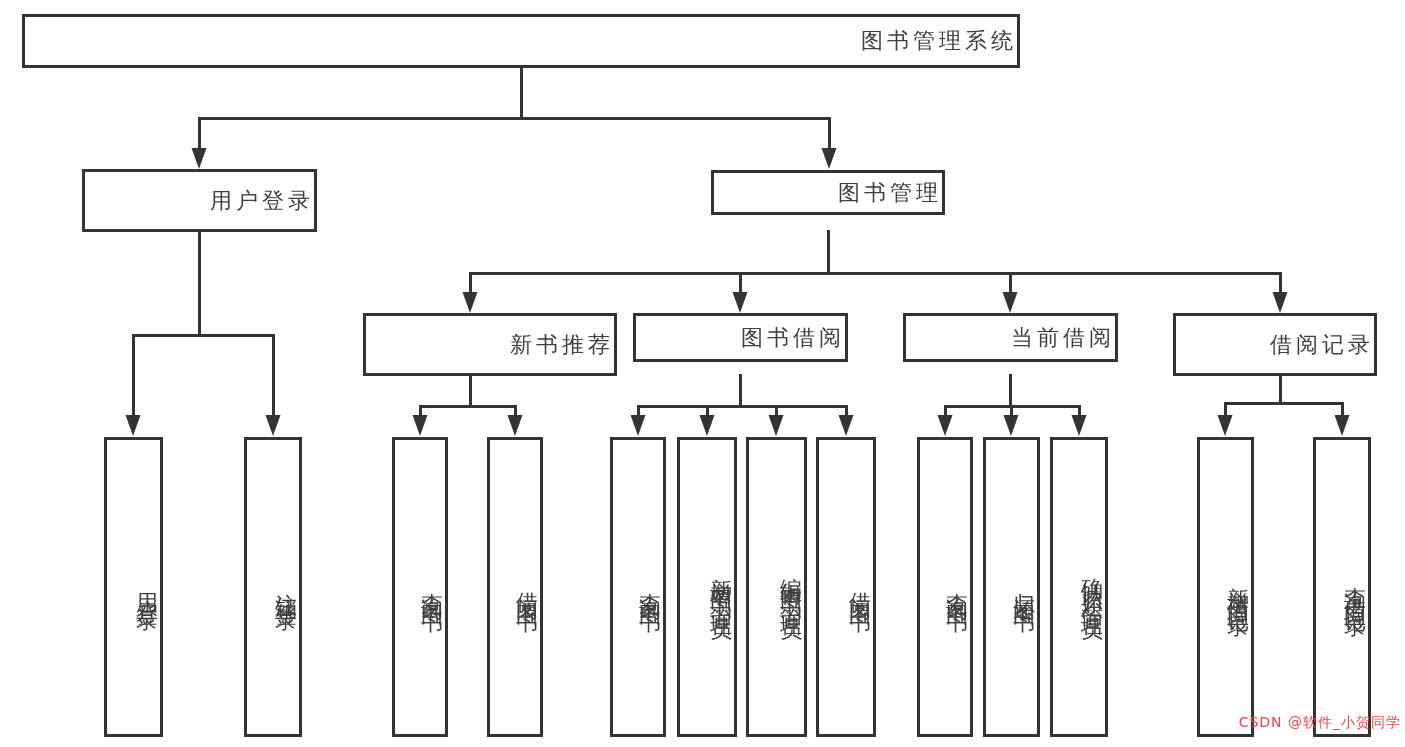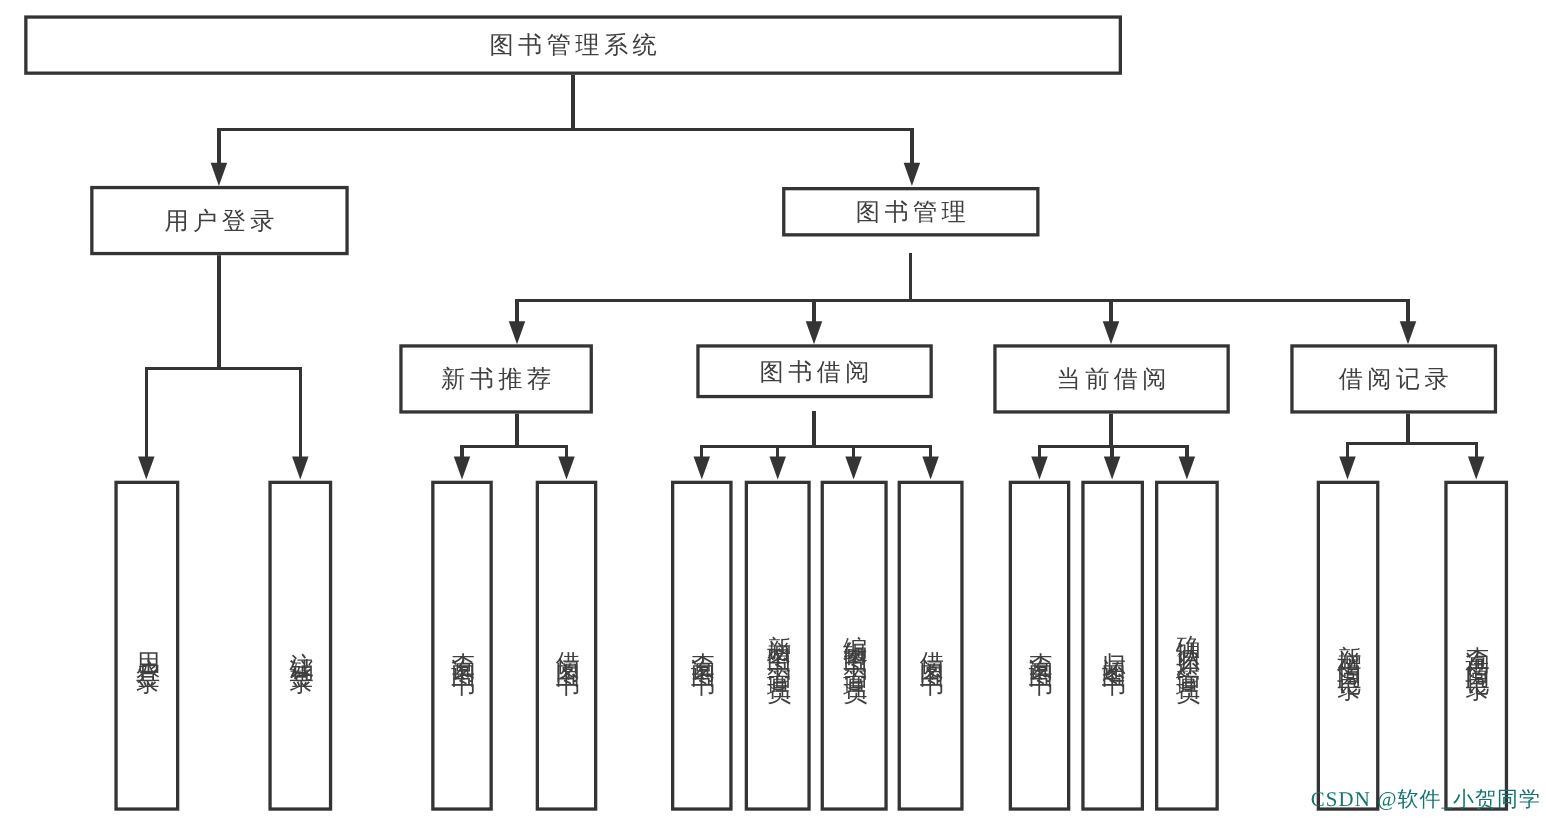--- a/index.html
+++ b/index.html
@@ -14,21 +14,21 @@
     position:absolute;left:0;top:0;width:1405px;height:747px;
     pointer-events:none;
   }
   .box{
     position:absolute;
     box-sizing:border-box;
     background:#ffffff;
     border:3px solid #343434;
     display:flex;
     align-items:center;
-    justify-content:center;
+    justify-content:flex-end;
     z-index:2;
   }
   .lbl{
     font-size:22px;
     letter-spacing:4px;
     color:#3f3f3f;
     white-space:nowrap;
     text-indent:4px;
   }
   .vlbl{
@@ -37,26 +37,25 @@
     font-size:22px;
     letter-spacing:6px;
     line-height:1.2;
     color:#3f3f3f;
     white-space:nowrap;
   }
   .watermark{
     position:absolute;
     right:4px;
     top:714px;
-    font-size:19px;
+    font-size:14px;
     letter-spacing:1px;
-    color:#0f766e;
+    color:#ef4444;
     z-index:5;
     white-space:nowrap;
-    font-family:Liberation Serif, serif;
   }
 </style>
 </head>
 <body>
 
 <div id="stage">
 
   <svg id="connectors" viewBox="0 0 1405 747" xmlns="http://www.w3.org/2000/svg">
       <line x1="521" y1="66" x2="521" y2="118" stroke="#343434" stroke-width="3" shape-rendering="crispEdges"></line>
       <line x1="197.5" y1="118" x2="830.5" y2="118" stroke="#343434" stroke-width="3" shape-rendering="crispEdges"></line>
@@ -116,30 +115,30 @@
     <span class="lbl">图书管理系统</span>
   </div>
 
   <div class="box" style="left:82px;top:169px;width:235px;height:63px">
     <span class="lbl">用户登录</span>
   </div>
   <div class="box" style="left:711px;top:170px;width:234px;height:45px">
     <span class="lbl">图书管理</span>
   </div>
 
-  <div class="box" style="left:363px;top:313px;width:176px;height:63px">
+  <div class="box" style="left:363px;top:313px;width:254px;height:63px">
     <span class="lbl">新书推荐</span>
   </div>
   <div class="box" style="left:633px;top:313px;width:215px;height:49px">
     <span class="lbl">图书借阅</span>
   </div>
-  <div class="box" style="left:903px;top:313px;width:215px;height:63px">
+  <div class="box" style="left:903px;top:313px;width:215px;height:49px">
     <span class="lbl">当前借阅</span>
   </div>
-  <div class="box" style="left:1173px;top:313px;width:188px;height:63px">
+  <div class="box" style="left:1173px;top:313px;width:204px;height:63px">
     <span class="lbl">借阅记录</span>
   </div>
 
   <div class="box" style="left:104px;top:437px;width:59px;height:300px">
     <span class="vlbl">用户登录</span>
   </div>
   <div class="box" style="left:244px;top:437px;width:58px;height:300px">
     <span class="vlbl">注销登录</span>
   </div>
 

